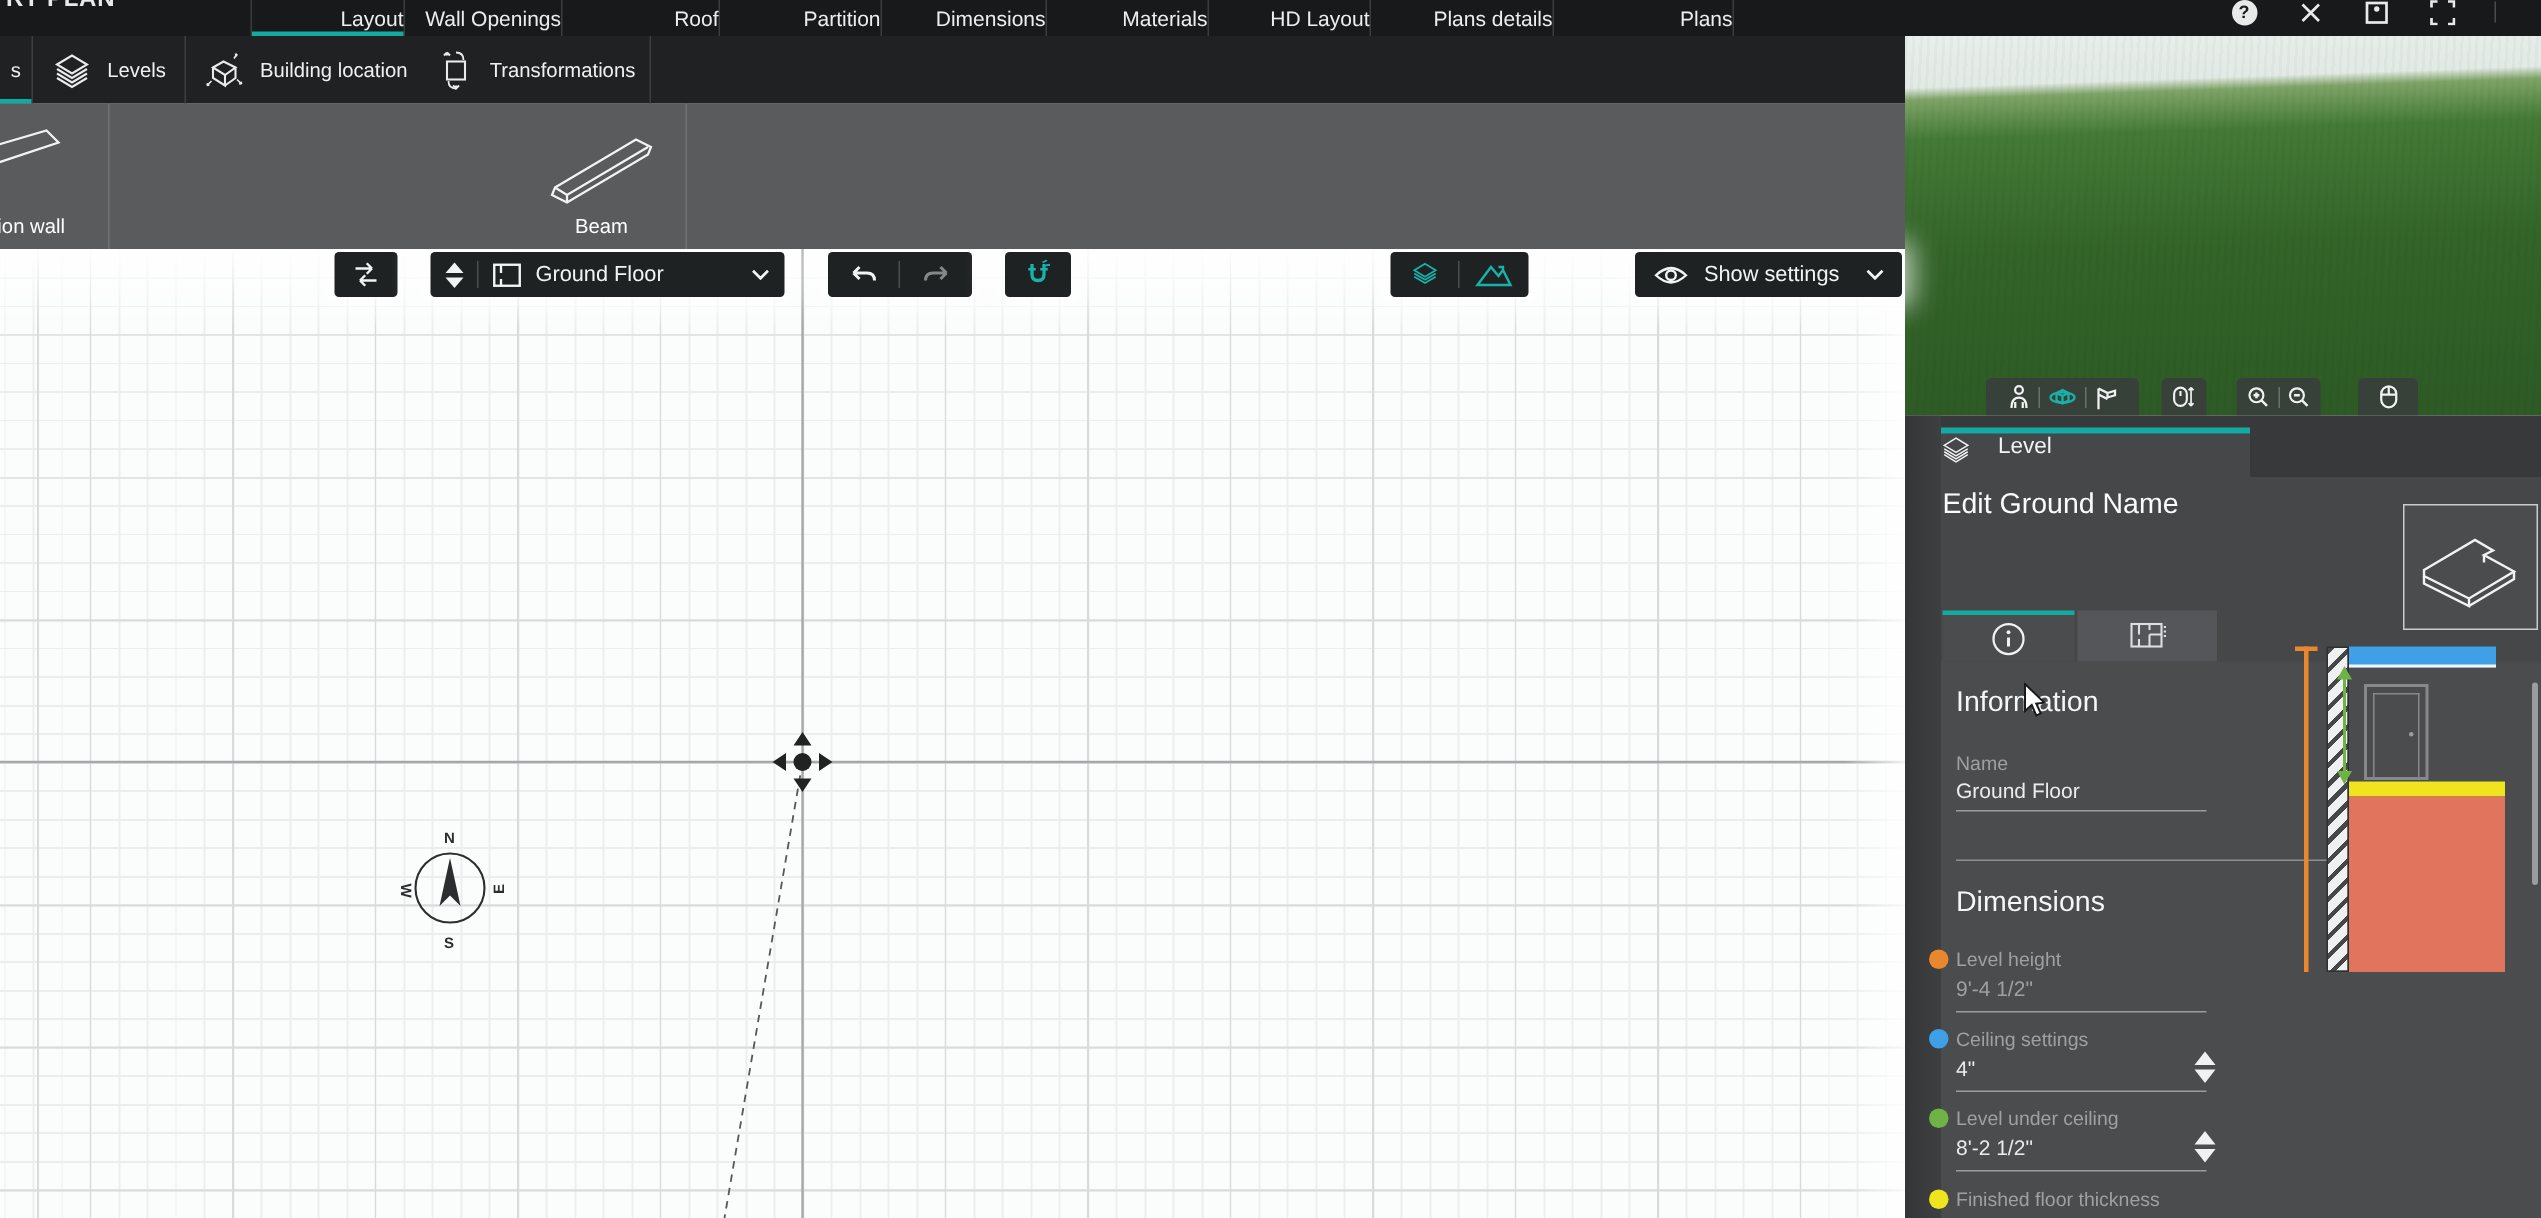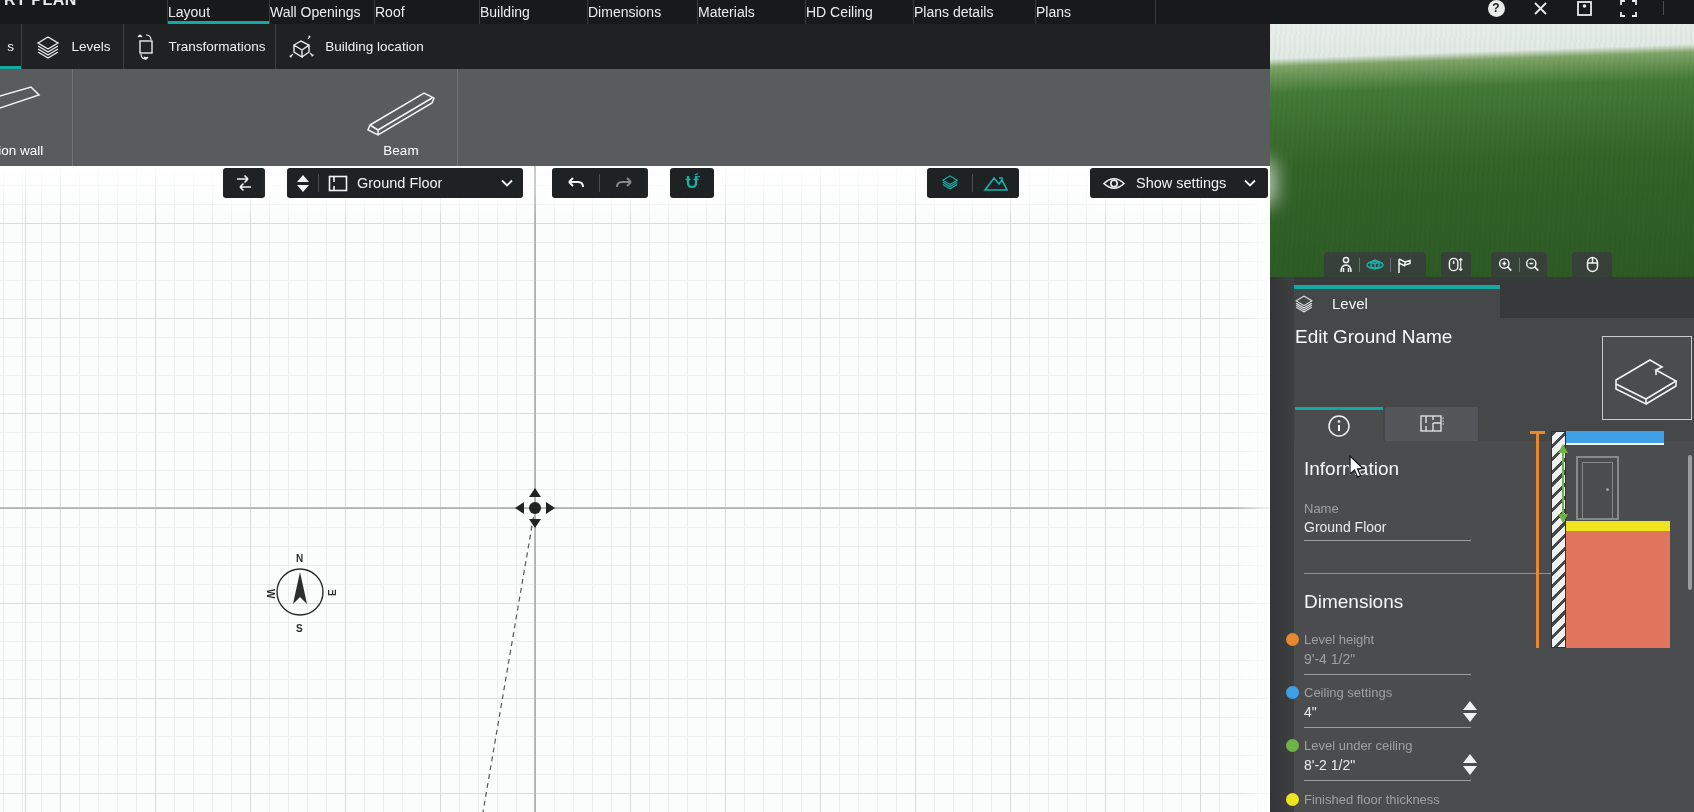--- a/index.html
+++ b/index.html
@@ -4,21 +4,21 @@
 <style>
   * { margin:0; padding:0; box-sizing:border-box; }
   html,body { width:1694px; height:812px; overflow:hidden; background:#fbfcfc;
     font-family:"Liberation Sans", sans-serif; }
   .abs { position:absolute; }
 
   
   #topbar { position:absolute; left:0; top:0; width:1694px; height:24px; background:#17191a; overflow:hidden; z-index:40; }
   #plan-title { position:absolute; left:4px; top:-9px; color:#e8eaea; font-size:16px; font-weight:bold; letter-spacing:.5px; }
   #toptabs { position:absolute; left:167px; top:0; height:24px; display:flex; }
-  .toptab { position:relative; height:24px; display:flex; align-items:center; justify-content:flex-start;
+  .toptab { position:relative; height:24px; display:flex; align-items:center; justify-content:flex-end;
     color:#eceeee; font-size:14px; border-right:1px solid #3a3d3e; cursor:pointer; }
   .toptab:first-child { border-left:1px solid #3a3d3e; }
   .toptab.active::after { content:""; position:absolute; left:0; right:0; bottom:0; height:3px; background:#12aaa2; }
   #winicons { position:absolute; right:30px; top:-8px; height:32px; display:flex; align-items:center; gap:26px; color:#e8eaea; }
   .winicon { width:18px; height:18px; display:flex; align-items:center; justify-content:center; }
   #help-glyph { width:17px; height:17px; border-radius:50%; background:#e8eaea; color:#17191a; font-size:12px; font-weight:bold; text-align:center; line-height:17px; }
   .wsep { width:1px; height:14px; background:#4a4d4e; }
 
   
   #ribbon { position:absolute; left:0; top:24px; width:1270px; height:45px; background:#1f2122; display:flex; z-index:39; }
@@ -61,21 +61,21 @@
   .vbtn { position:absolute; bottom:0; height:25px; background:rgba(58,60,62,.88); border-radius:4px 4px 0 0;
     display:flex; align-items:center; justify-content:center; gap:6px; padding:0 7px; cursor:pointer; }
   .vbtn svg { stroke:#f0f2f2; fill:none; stroke-width:1.5; }
   .vsep { width:1px; height:14px; background:#6c6f70; }
 
   
   #panel { position:absolute; left:1270px; top:277px; width:424px; height:535px; background:#454749; overflow:hidden; }
   #panel-topstrip { position:absolute; left:0; top:0; width:424px; height:41px; background:#37393b; }
   #panel-leftstrip { position:absolute; left:0; top:0; width:24px; height:535px; background:linear-gradient(to right,#333537,#3d3f41); }
   #level-tab { position:absolute; left:12px; top:8px; width:218px; height:33px; background:#454749; border-top:4px solid #12aaa2;
-    display:flex; align-items:center; gap:16px; padding-left:10px; color:#f2f4f4; font-size:15px; cursor:pointer; }
+    display:flex; gap:16px; padding-left:10px; color:#f2f4f4; font-size:15px; cursor:pointer; }
   #level-tab svg { stroke:#f0f2f2; fill:none; stroke-width:1.3; }
   #panel-title { position:absolute; left:25px; top:49px; color:#fafbfc; font-size:19px; }
   #thumb { position:absolute; left:332px; top:59px; width:90px; height:84px; background:#4a4c4e; border:1px solid #c9cccd;
     display:flex; align-items:center; justify-content:center; cursor:pointer; }
   .ptab { position:absolute; top:130px; height:34px; display:flex; align-items:center; justify-content:center; cursor:pointer; }
   #ptab-info { left:25px; width:88px; background:#4b4c4e; border-top:3px solid #12aaa2; }
   #ptab-plan { left:115px; width:93px; background:#545659; }
   #tabcontent { position:absolute; left:24px; top:164px; width:400px; height:371px; background:#4b4c4e; }
   .phead { position:absolute; left:34px; color:#f4f6f7; font-size:19px; }
   .plabel { position:absolute; left:34px; color:#9ea0a2; font-size:13px; }
@@ -115,30 +115,30 @@
     <div class="toptab active" style="width:103px">
         <span>Layout</span>
       </div>
     <div class="toptab" style="width:105px">
         <span>Wall Openings</span>
       </div>
     <div class="toptab" style="width:105px">
         <span>Roof</span>
       </div>
     <div class="toptab" style="width:108px">
-        <span>Building</span>
+        <span>Partition</span>
       </div>
     <div class="toptab" style="width:110px">
         <span>Dimensions</span>
       </div>
     <div class="toptab" style="width:108px">
         <span>Materials</span>
       </div>
     <div class="toptab" style="width:108px">
-        <span>HD Ceiling</span>
+        <span>HD Layout</span>
       </div>
     <div class="toptab" style="width:122px">
         <span>Plans details</span>
       </div>
     <div class="toptab" style="width:120px">
         <span>Plans</span>
       </div>
   </div>
   <div id="winicons">
     <div class="winicon">
@@ -167,34 +167,34 @@
 <div id="ribbon">
   <div class="ribitem ribactive" style="width:22px">
     <span>s</span>
     </div>
   <div class="ribitem" style="width:102px">
     <svg width="28" height="28" viewBox="0 0 28 28">
       <path d="M4 10 L14 4 L24 10 L14 16 Z M4 13 L14 19 L24 13 M4 16 L14 22 L24 16 M4 19 L14 25 L24 19"></path>
       </svg>
     <span>Levels</span>
     </div>
+  <div class="ribitem" style="width:158px; border-right:none">
+    <svg width="30" height="28" viewBox="0 0 30 28">
+      <path d="M8 12 L15 8 L23 12 L16 17 Z M8 12 L8 19 L16 24 L16 17 M23 12 L23 19 L16 24"></path>
+      <path d="M22 6 L24 3 M24 3 L22.6 3.4 M24 3 L23.6 4.6 M7 21 L4 24 M4 24 L5.6 23.6 M4 24 L4.4 22.4 M24 20 L27 23 M27 23 L25.4 22.8 M27 23 L26.8 21.4" stroke-width="1.1"></path>
+      </svg>
+    <span>Building location</span>
+    </div>
   <div class="ribitem" style="width:152px">
     <svg width="26" height="28" viewBox="0 0 26 28">
       <rect x="7" y="8" width="12" height="12"></rect>
         <path d="M7 4 V2 M7 2 L5 4 M7 2 L9 4 M13 24 V26 M11 24 L13 26 L15 24"></path>
         <path d="M13 2 Q18 2 18 7 M13 26 Q8 26 8 21" stroke-width="1.2"></path>
       </svg>
     <span>Transformations</span>
-    </div>
-  <div class="ribitem" style="width:158px; border-right:none">
-    <svg width="30" height="28" viewBox="0 0 30 28">
-      <path d="M8 12 L15 8 L23 12 L16 17 Z M8 12 L8 19 L16 24 L16 17 M23 12 L23 19 L16 24"></path>
-      <path d="M22 6 L24 3 M24 3 L22.6 3.4 M24 3 L23.6 4.6 M7 21 L4 24 M4 24 L5.6 23.6 M4 24 L4.4 22.4 M24 20 L27 23 M27 23 L25.4 22.8 M27 23 L26.8 21.4" stroke-width="1.1"></path>
-      </svg>
-    <span>Building location</span>
     </div>
 </div>
 
 <div id="toolstrip">
   <div class="tool" style="left:-62px; width:135px">
     <svg width="80" height="56" viewBox="0 0 80 56">
       <path d="M18 20 L66 6 L74 14 L26 30 L18 52 L14 24 Z M18 20 L26 30"></path>
       </svg>
     <span>Partition wall</span>
     </div>

